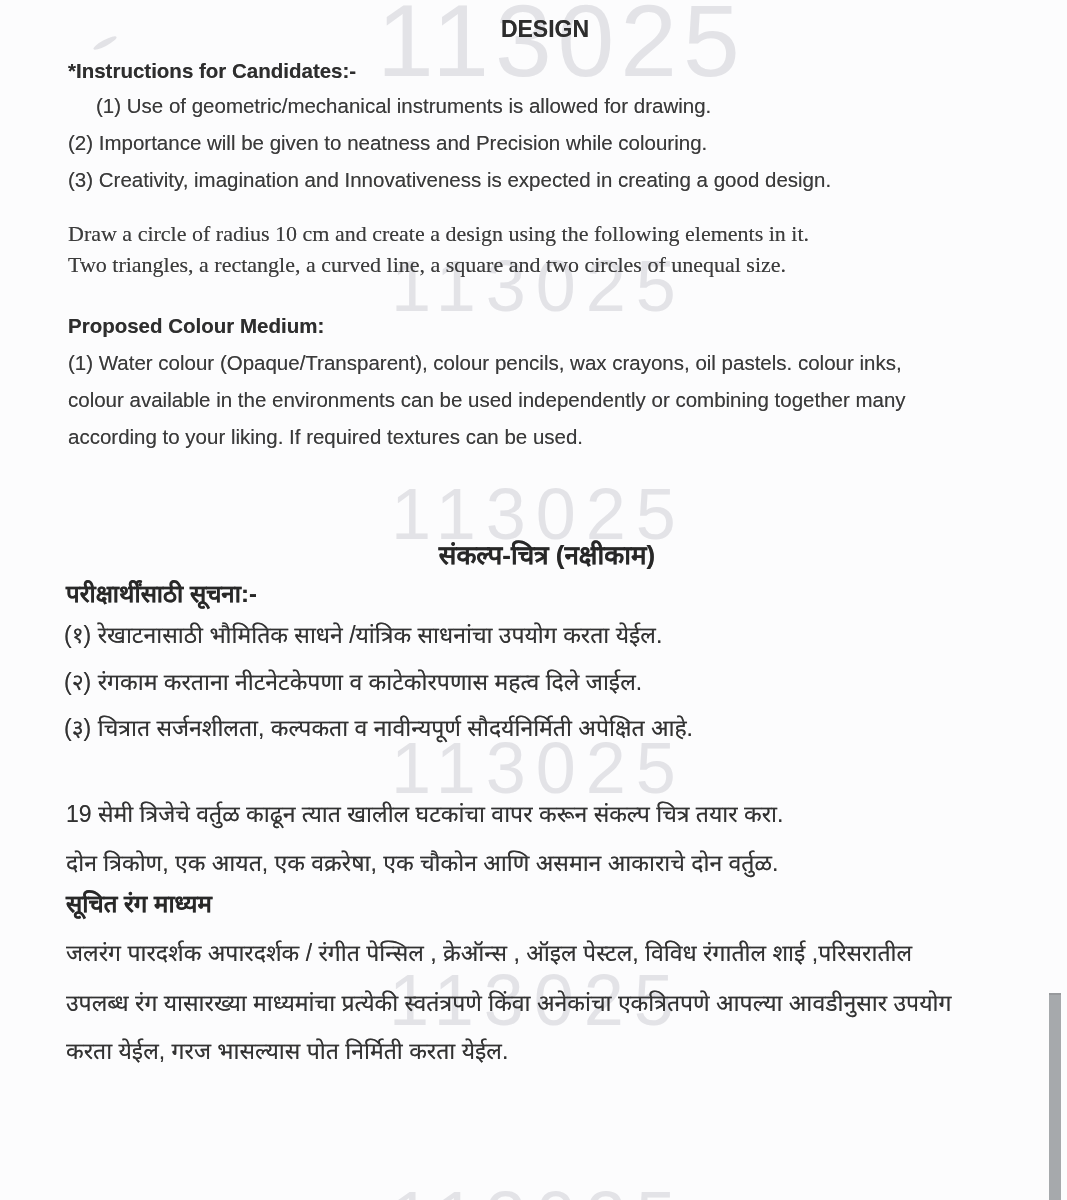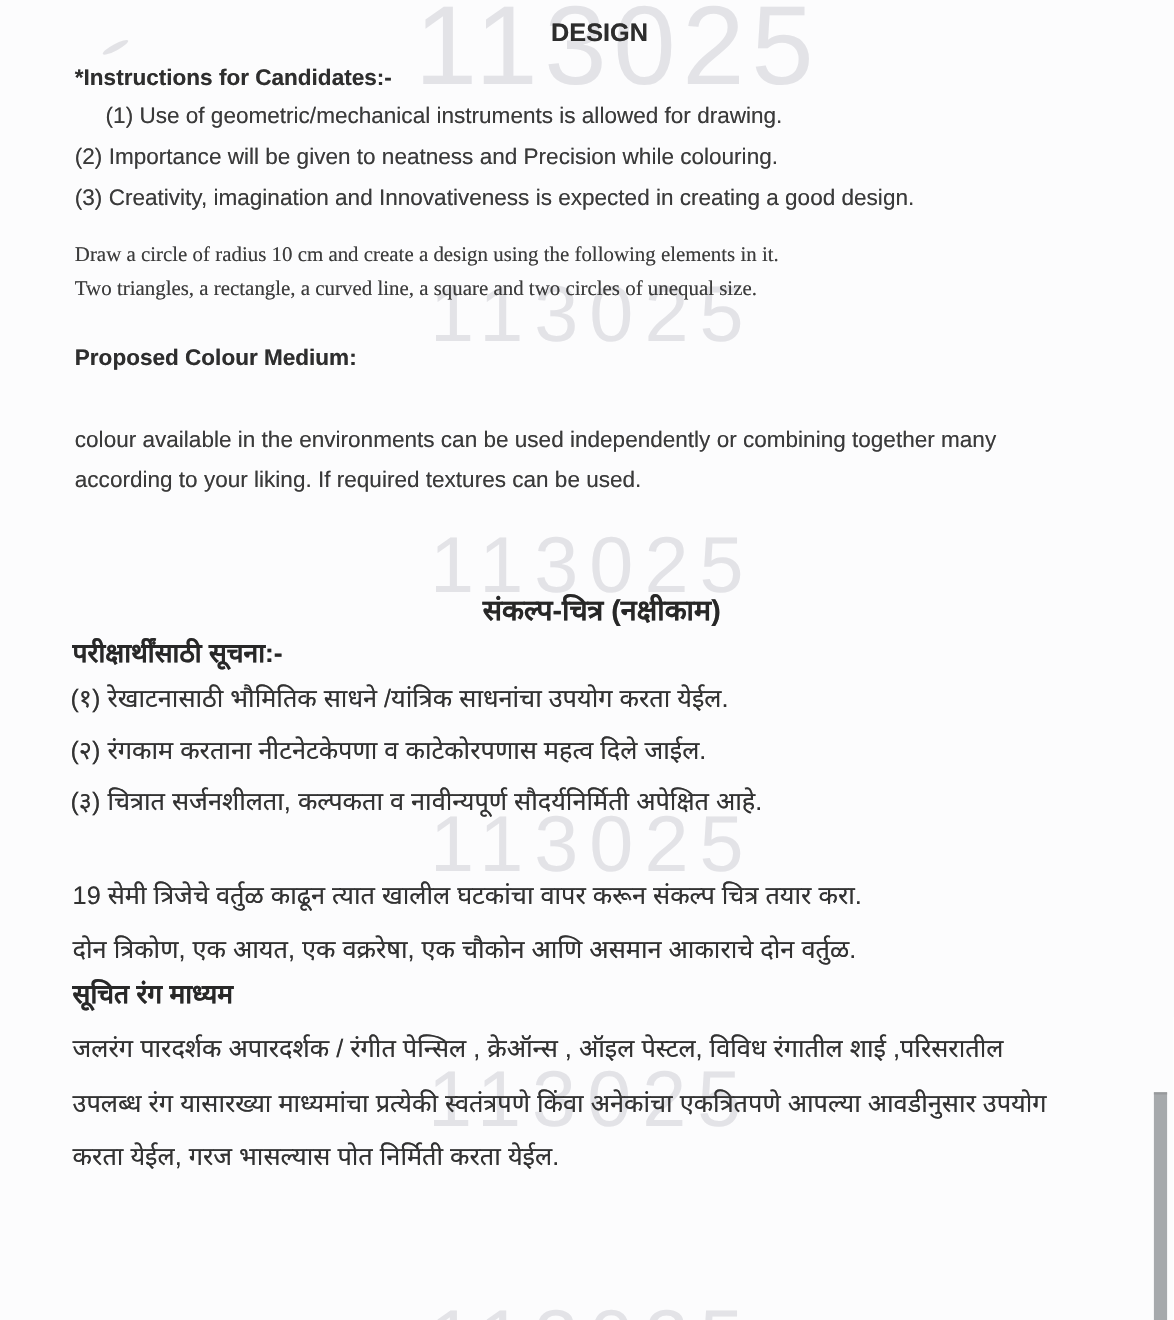--- a/index.html
+++ b/index.html
@@ -31,21 +31,21 @@
 
   .title-en {
     left: 0; width: 1090px; top: 16px;
     text-align: center;
     font-size: 23px; font-weight: bold; color: #2d2d2d;
   }
   .h-en { font-size: 20.5px; font-weight: bold; color: #2e2e2e; }
   .b-en { font-size: 20.5px; color: #3a3a3a; }
   .serif-en {
     font-family: "Liberation Serif", "DejaVu Serif", serif;
-    font-size: 19px; color: #3c3c3c;
+    font-size: 22px; color: #3c3c3c;
   }
 
   .title-mr {
     left: 0; width: 1094px; top: 536px;
     text-align: center;
     font-size: 26px; font-weight: bold; color: #272727;
   }
   .h-mr { font-size: 24px; font-weight: bold; color: #282828; }
   .b-mr { font-size: 23px; color: #323232; }
 
@@ -89,20 +89,21 @@
 
   <div class="abs txt b-en" style="left:68px; top:94px;margin-left:28px;">(1) Use of geometric/mechanical instruments is allowed for drawing.</div>
   <div class="abs txt b-en" style="left:68px; top:131px;">(2) Importance will be given to neatness and Precision while colouring.</div>
   <div class="abs txt b-en" style="left:68px; top:168px;">(3) Creativity, imagination and Innovativeness is expected in creating a good design.</div>
 
   <div class="abs txt serif-en" style="left:68px; top:221px;">Draw a circle of radius 10 cm and create a design using the following elements in it.</div>
   <div class="abs txt h-en" style="left:68px; top:314px;">Proposed Colour Medium:</div>
 
   <div class="abs txt serif-en" style="left:68px; top:252px;">Two triangles, a rectangle, a curved line, a square and two circles of unequal size.</div>
 
+  <div class="abs txt b-en" style="left:68px; top:351px;">(1) Water colour (Opaque/Transparent), colour pencils, wax crayons, oil pastels. colour inks,</div>
   <div class="abs txt b-en" style="left:68px; top:388px;">colour available in the environments can be used independently or combining together many</div>
   <div class="abs txt b-en" style="left:68px; top:425px;">according to your liking. If required textures can be used.</div>
 
   <div class="abs txt title-mr">संकल्प-चित्र (नक्षीकाम)</div>
 
   <div class="abs txt h-mr" style="left:66px; top:576px;">परीक्षार्थींसाठी सूचना:-</div>
 
   <div class="abs txt b-mr" style="left:64px; top:618px;">(१) रेखाटनासाठी भौमितिक साधने /यांत्रिक साधनांचा उपयोग करता येईल.</div>
   <div class="abs txt b-mr" style="left:64px; top:665px;">(२) रंगकाम करताना नीटनेटकेपणा व काटेकोरपणास महत्व दिले जाईल.</div>
   <div class="abs txt b-mr" style="left:64px; top:711px;">(३) चित्रात सर्जनशीलता, कल्पकता व नावीन्यपूर्ण सौदर्यनिर्मिती अपेक्षित आहे.</div>

